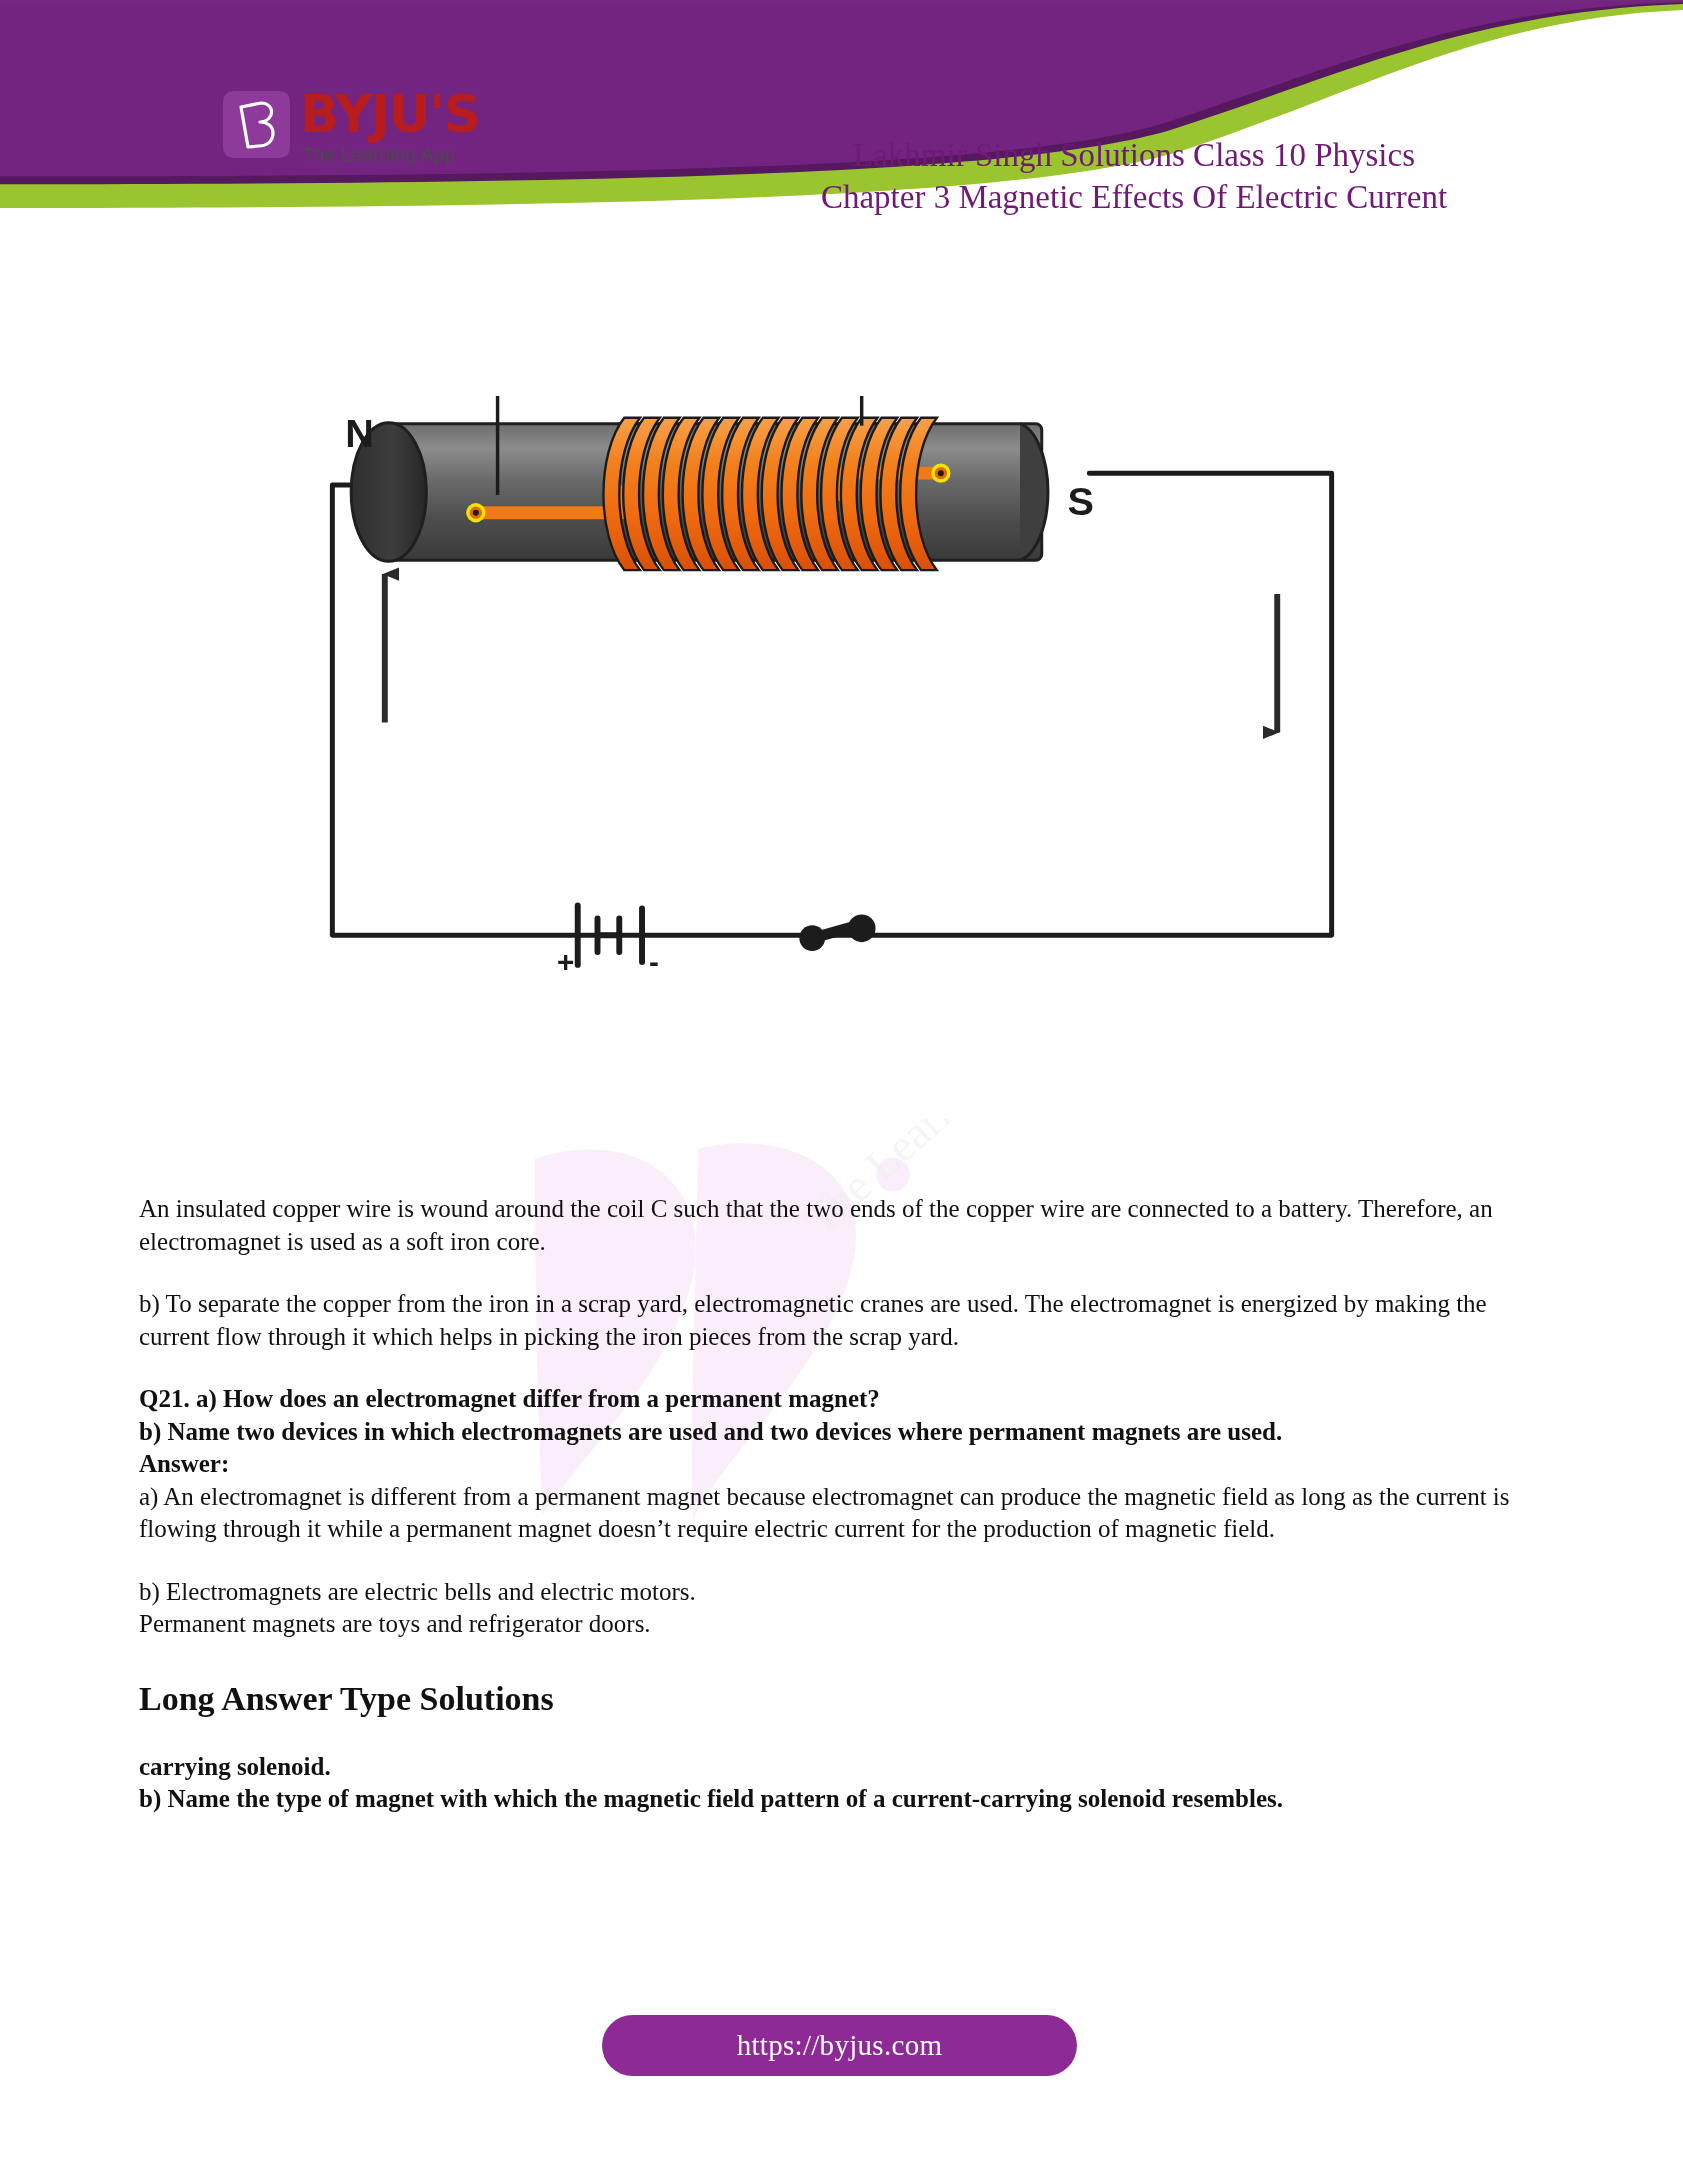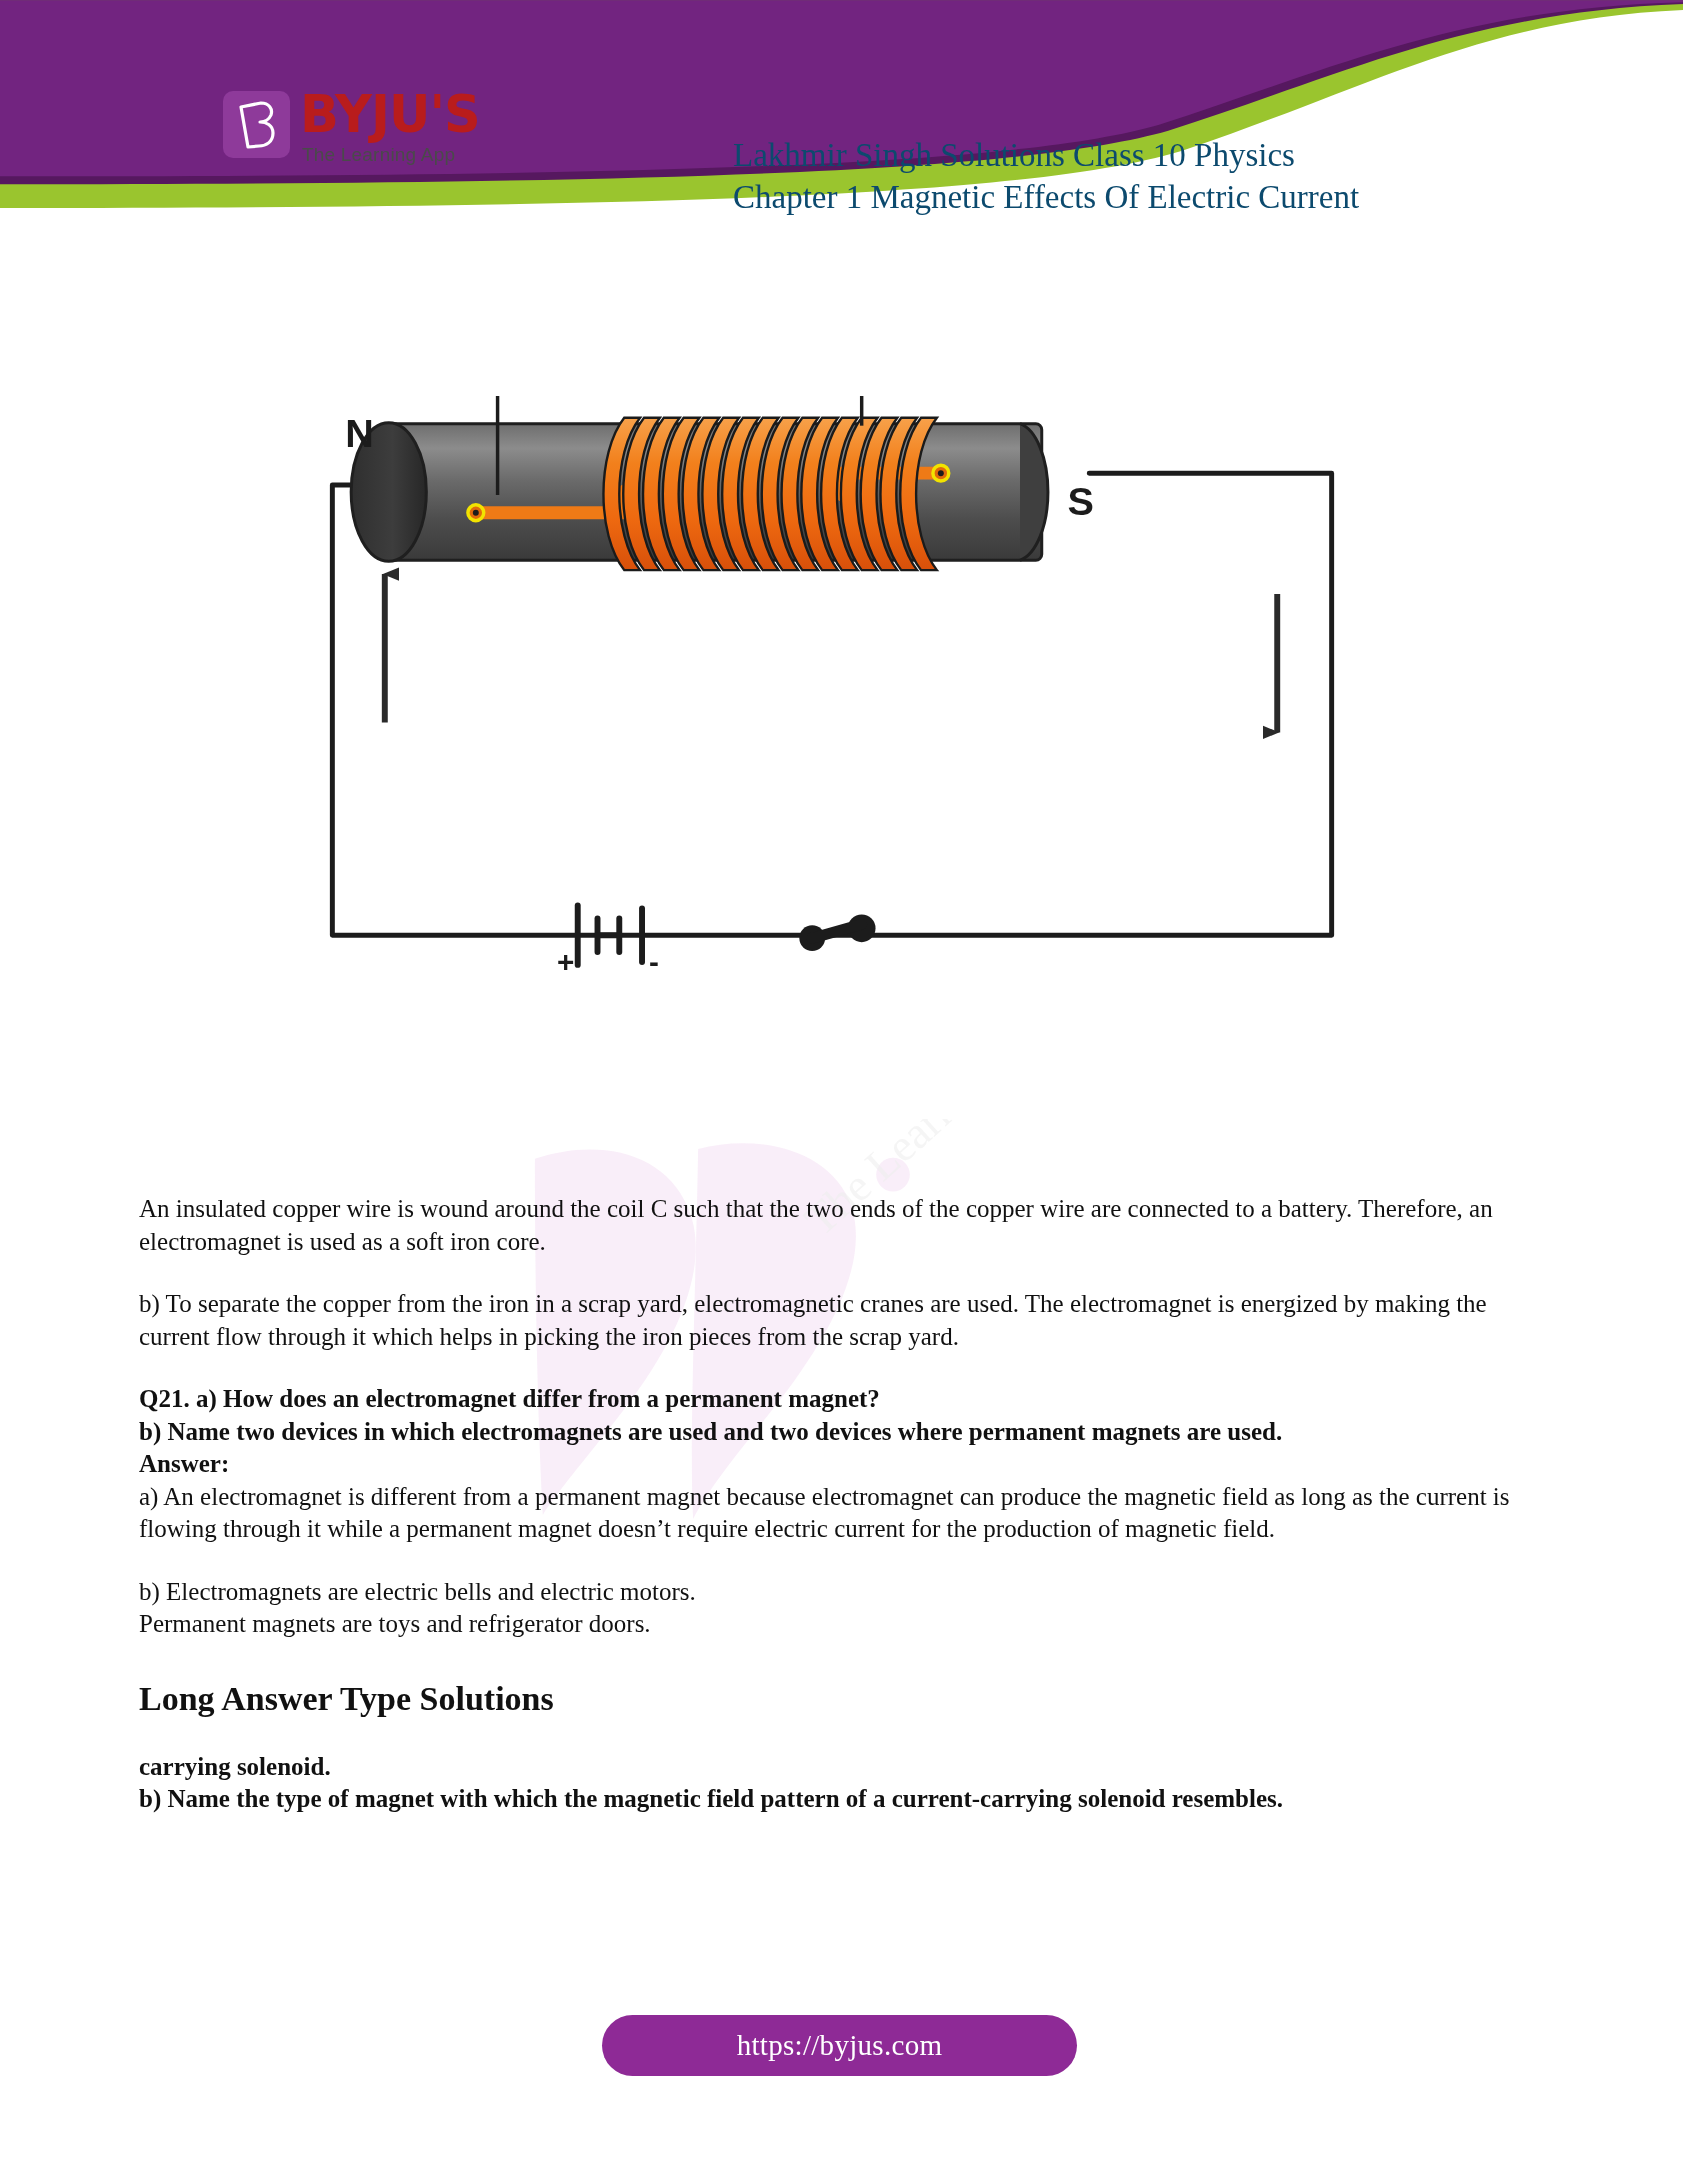--- a/index.html
+++ b/index.html
@@ -66,24 +66,24 @@
     color: #4a4a4a;
     letter-spacing: 0.2px;
   }
 
   
   #doc-title {
     position: absolute;
     left: 733px;
     top: 134px;
     width: 802px;
-    text-align: left;
+    text-align: center;
     font-family: "Liberation Serif", serif;
     font-size: 33px;
-    color: #0c4a6e;
+    color: #701a75;
     line-height: 1.28;
   }
   #doc-title .tline { display: block; }
 
   
   #watermark {
     position: absolute;
     left: 525px;
     top: 1119px;
     width: 554px;
@@ -167,21 +167,21 @@
       <path d="M6,6 L26,2 C34,2 38,8 36,14 C34,19 29,21 25,21
                C31,21 38,24 38,32 C38,41 31,45 24,45 L13,46 Z" fill="#8e3a9a" stroke="#ffffff" stroke-width="3.2" stroke-linejoin="round"></path>
     </svg>
   </div>
   <div class="logo-wordmark">BYJU'S</div>
   <div class="logo-tagline">The Learning App</div>
 </div>
 
 <div id="doc-title">
   <span class="tline">Lakhmir Singh Solutions Class 10 Physics</span>
-  <span class="tline">Chapter 1 Magnetic Effects Of Electric Current</span>
+  <span class="tline">Chapter 3 Magnetic Effects Of Electric Current</span>
 </div>
 
 <div id="watermark">
   <svg width="554" height="416" viewBox="0 0 560 420" xmlns="http://www.w3.org/2000/svg">
     <g fill="#e9bde8" opacity="0.85">
       <path d="M10,40 C70,20 140,30 165,90 C190,150 150,230 95,300
                C60,345 30,380 18,400 C14,330 10,200 10,40 Z"></path>
       <path d="M175,30 C235,14 310,30 330,88 C350,150 300,232 245,300
                C206,348 182,380 170,404 C166,330 172,190 175,30 Z"></path>
       <circle cx="372" cy="56" r="17"></circle>

